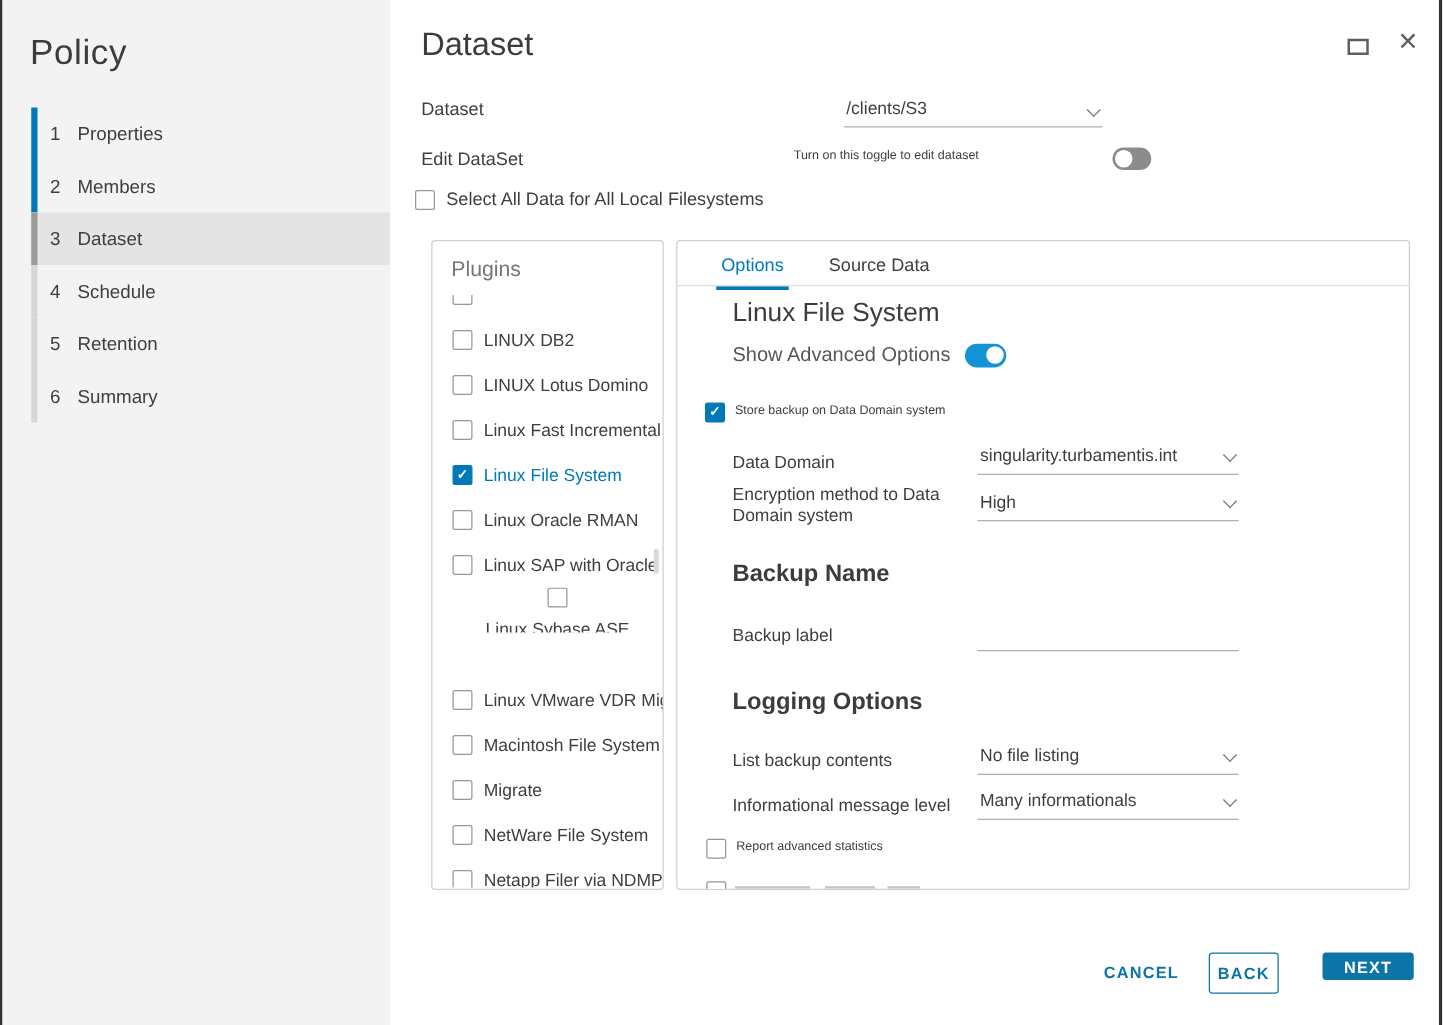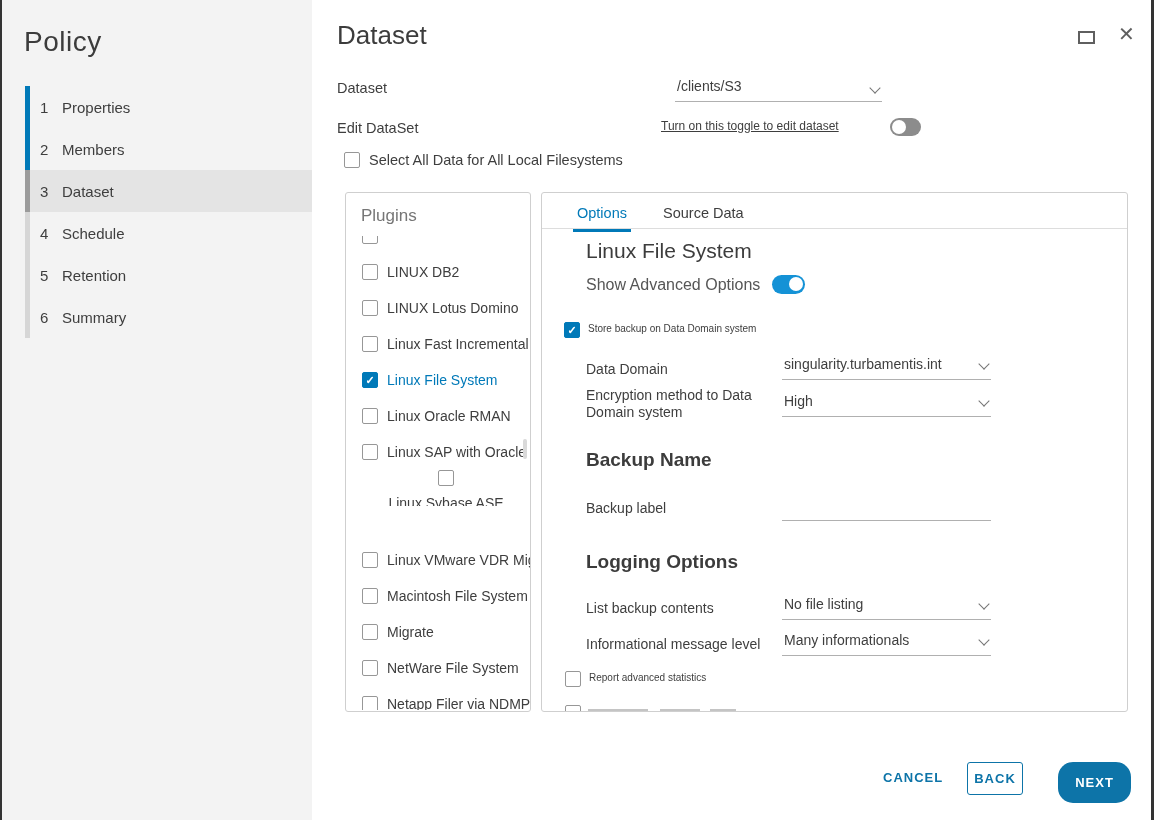--- a/index.html
+++ b/index.html
@@ -52,23 +52,23 @@
 
   .toggle{width:31px;height:18px;border-radius:10px;background:#8c8c8c;position:relative;flex:none;cursor:pointer;}
   .toggle::after{content:"";position:absolute;width:14px;height:14px;border-radius:50%;background:#fff;top:2px;left:2px;}
   .toggle.on{background:var(--toggle-on);}
   .toggle.on::after{left:auto;right:2px;}
 
   
   .row-dataset-lbl{top:80px;}
   .fld-dataset{left:346px;top:78px;width:207px;margin-left:17px;}
   .row-edit-lbl{top:120px;}
-  .edit-hint{position:absolute;left:349px;top:119px;font-size:12px;color:var(--text);text-decoration:underline;}
+  .edit-hint{position:absolute;left:323px;top:119px;font-size:10px;color:var(--text);}
   .toggle-edit{position:absolute;left:578px;top:118px;}
-  .row-selectall{position:absolute;left:32px;top:152px;display:flex;align-items:center;gap:9px;}
+  .row-selectall{position:absolute;left:20px;top:152px;display:flex;align-items:center;gap:9px;}
 
   
   .plugins{position:absolute;left:33px;top:192px;width:186px;height:520px;border:1px solid var(--panel-border);
            border-radius:3px;background:#fff;}
   .plugins-title{font-size:17px;color:#767676;padding:13px 0 0 15px;}
   .plugins-viewport{position:absolute;left:0;right:0;top:43px;bottom:1px;overflow:hidden;}
   .plugin-row{position:absolute;left:0;right:0;height:36px;display:flex;align-items:center;gap:9px;
               padding-left:16px;white-space:nowrap;overflow:hidden;cursor:pointer;}
   .plugin-row .lbl{font-size:14px;color:var(--text);}
   .plugin-row.selected .lbl{color:var(--accent);}
@@ -93,22 +93,22 @@
   .opt-lbl{position:absolute;left:44px;width:192px;font-size:14px;color:var(--text);line-height:17px;}
   .opt-fld{left:240px;width:209px;}
   .opt-h2{position:absolute;left:44px;font-size:19px;font-weight:600;color:#3c3c3c;}
 
   
   .btn-text{position:absolute;left:571px;top:770px;font-size:13px;font-weight:bold;letter-spacing:1px;
             color:var(--btn-blue);cursor:pointer;background:none;border:none;font-family:inherit;}
   .btn-outline{position:absolute;left:655px;top:762px;width:56px;height:33px;background:#fff;
             border:1px solid var(--btn-blue);border-radius:3px;color:var(--btn-blue);
             font-size:13px;font-weight:bold;letter-spacing:1px;cursor:pointer;font-family:inherit;}
-  .btn-primary{position:absolute;left:746px;top:762px;width:73px;height:41px;background:var(--btn-blue);
-            border:none;border-radius:15px;color:#fff;font-size:13px;font-weight:bold;letter-spacing:1px;
+  .btn-primary{position:absolute;left:746px;top:762px;width:73px;height:22px;background:var(--btn-blue);
+            border:none;border-radius:3px;color:#fff;font-size:13px;font-weight:bold;letter-spacing:1px;
             cursor:pointer;font-family:inherit;}
 </style>
 </head>
 <body>
 
 <div class="screen">
   <div class="edge left"></div>
   <div class="edge right"></div>
 
   <div class="sidebar">

